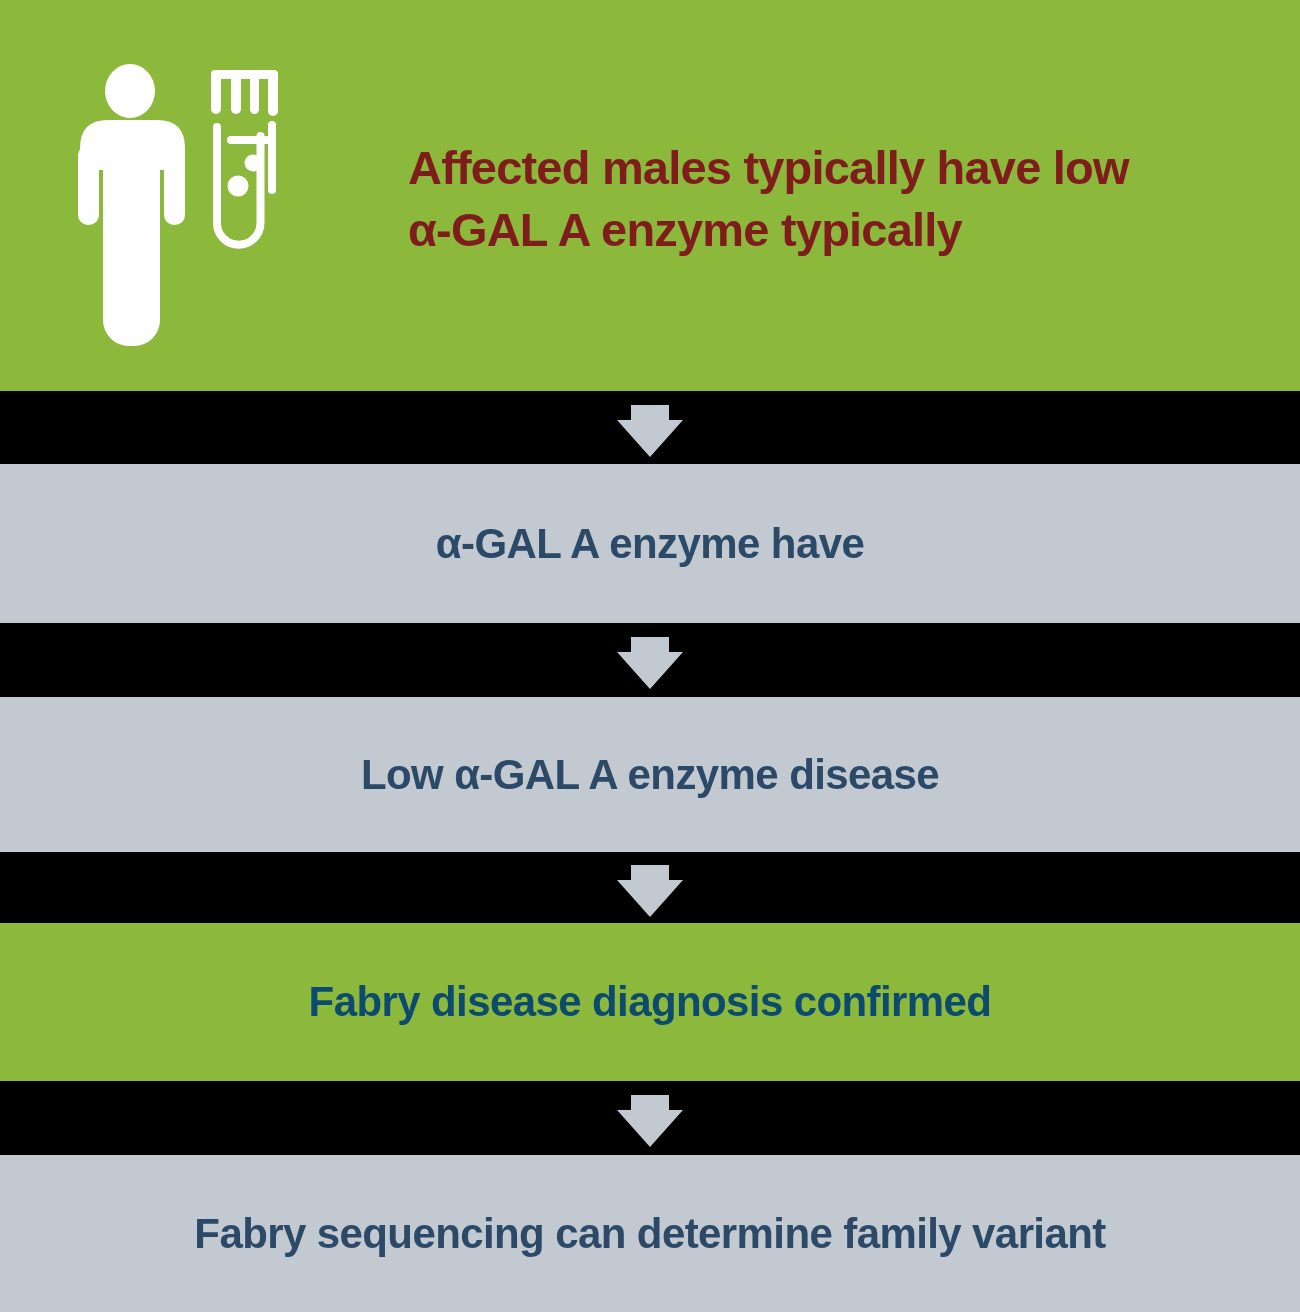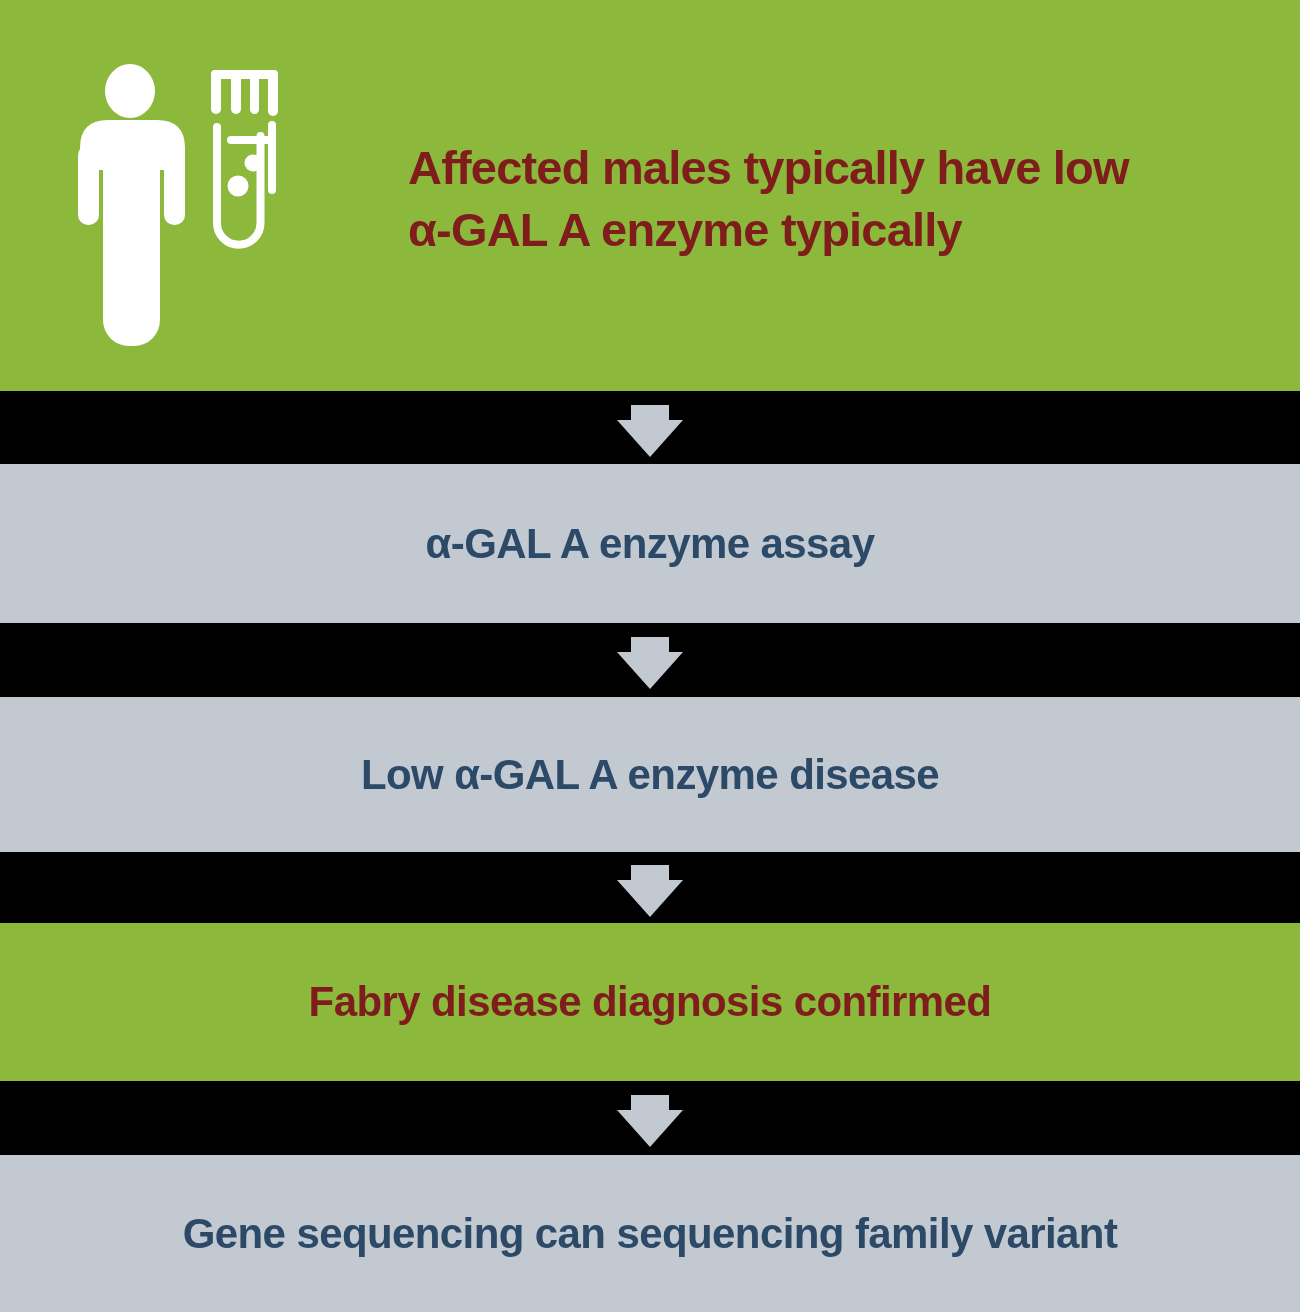--- a/index.html
+++ b/index.html
@@ -59,21 +59,21 @@
     font-size: 42px;
     letter-spacing: -0.6px;
     white-space: nowrap;
   }
   .step.gray {
     background: var(--gray, #C2C9D1);
     color: var(--navy, #2C4A68);
   }
   .step.green {
     background: var(--green, #8CB93C);
-    color: #7f1d1d;
+    color: #0c4a6e;
   }
   .s1 { height: 159px; }
   .s2 { height: 155px; }
   .s3 { height: 158px; }
   .s4 { height: 157px; }
   .icon-white { fill: #ffffff; }
   .icon-stroke {
     fill: none;
     stroke: #ffffff;
     stroke-width: 8;
@@ -113,21 +113,21 @@
     </div>
   </div>
 
   <div class="gap g1">
     <svg width="66" height="52" viewBox="0 0 66 52">
       <path class="arrow-shape" d="M14,0 H52 V15 H66 L33,52 L0,15 H14 Z"></path>
     </svg>
   </div>
 
   <div class="step gray s1">
-    <span>α-GAL A enzyme assay</span>
+    <span>α-GAL A enzyme have</span>
   </div>
 
   <div class="gap g2">
     <svg width="66" height="52" viewBox="0 0 66 52">
       <path class="arrow-shape" d="M14,0 H52 V15 H66 L33,52 L0,15 H14 Z"></path>
     </svg>
   </div>
 
   <div class="step gray s2">
     <span>Low α-GAL A enzyme disease</span>
@@ -143,16 +143,16 @@
     <span>Fabry disease diagnosis confirmed</span>
   </div>
 
   <div class="gap g4">
     <svg width="66" height="52" viewBox="0 0 66 52">
       <path class="arrow-shape" d="M14,0 H52 V15 H66 L33,52 L0,15 H14 Z"></path>
     </svg>
   </div>
 
   <div class="step gray s4">
-    <span>Gene sequencing can sequencing family variant</span>
+    <span>Fabry sequencing can determine family variant</span>
   </div>
 
 </div>
 
 </body></html>

